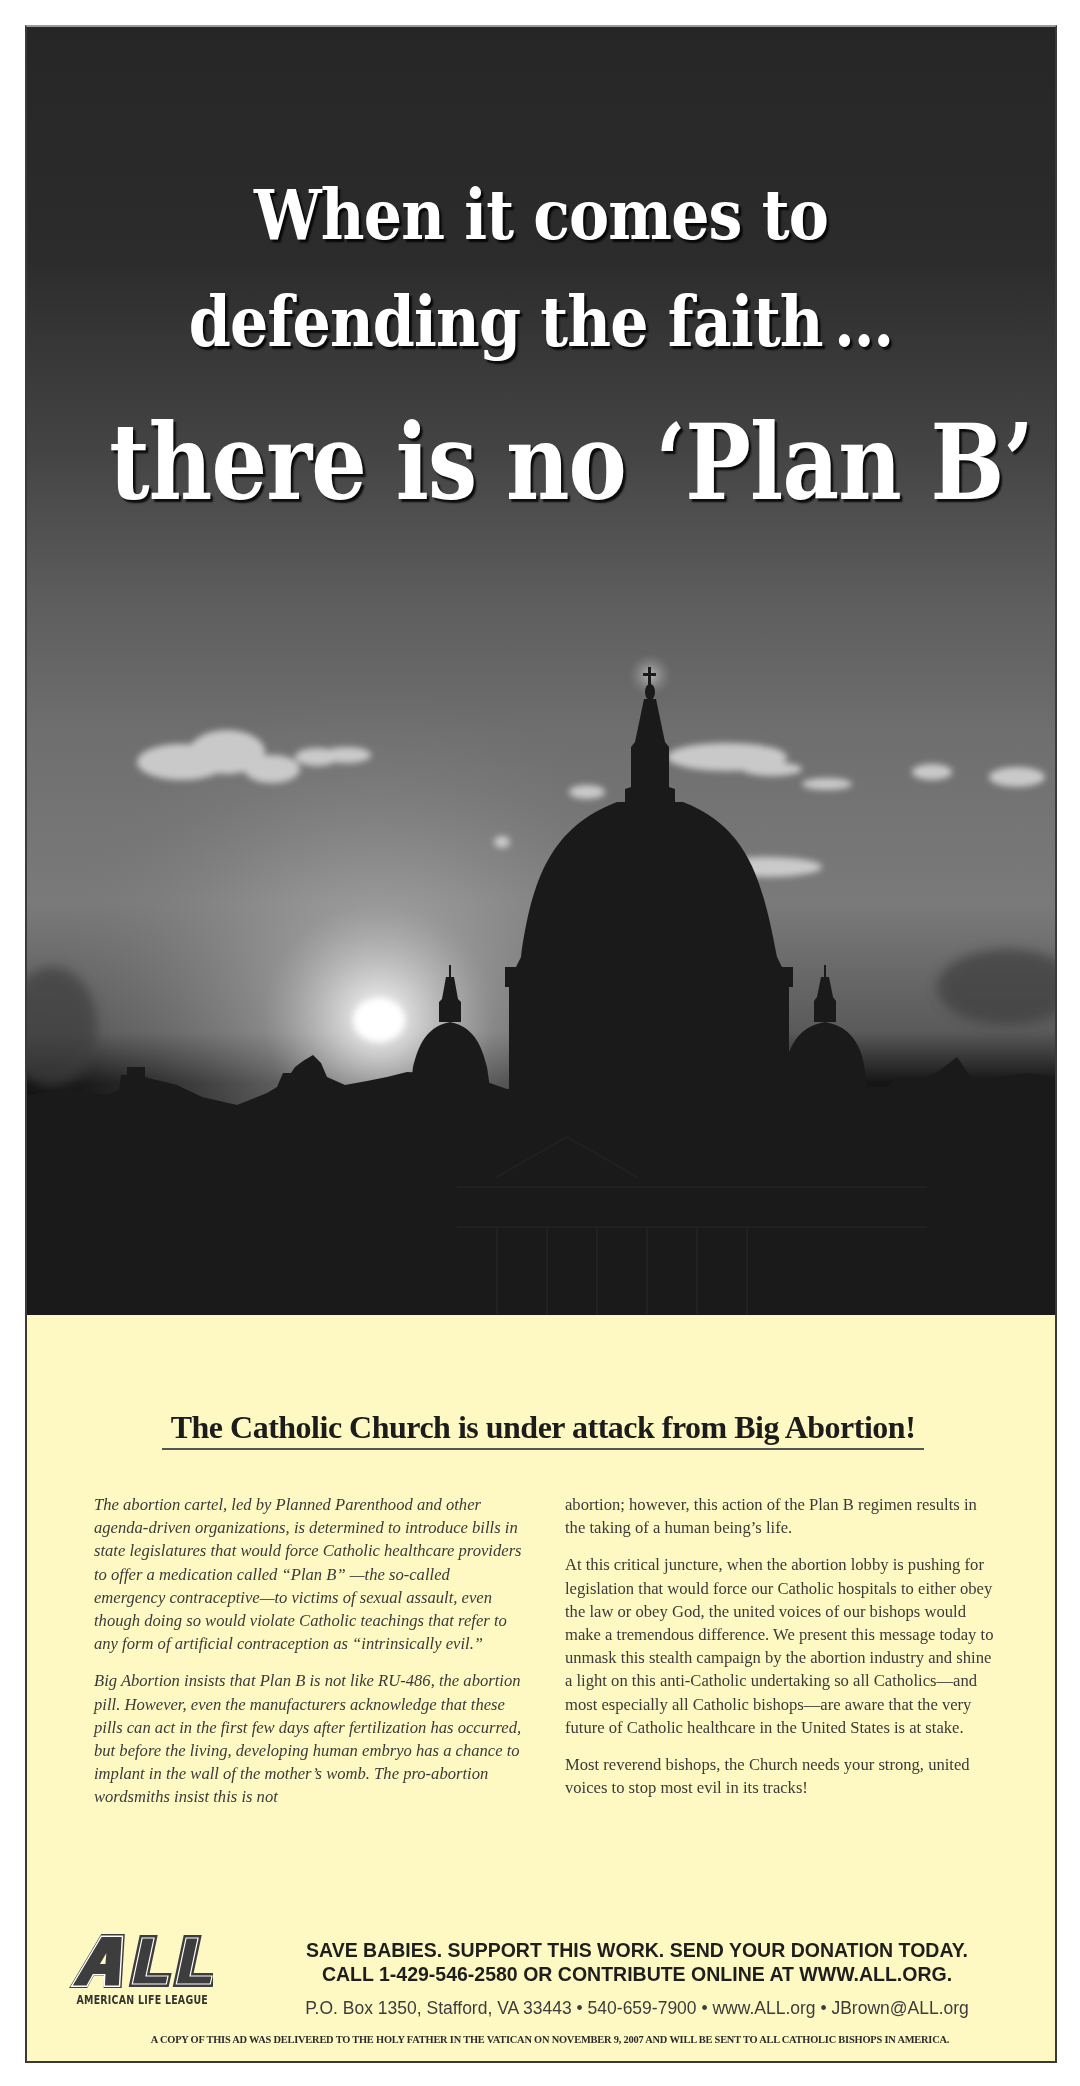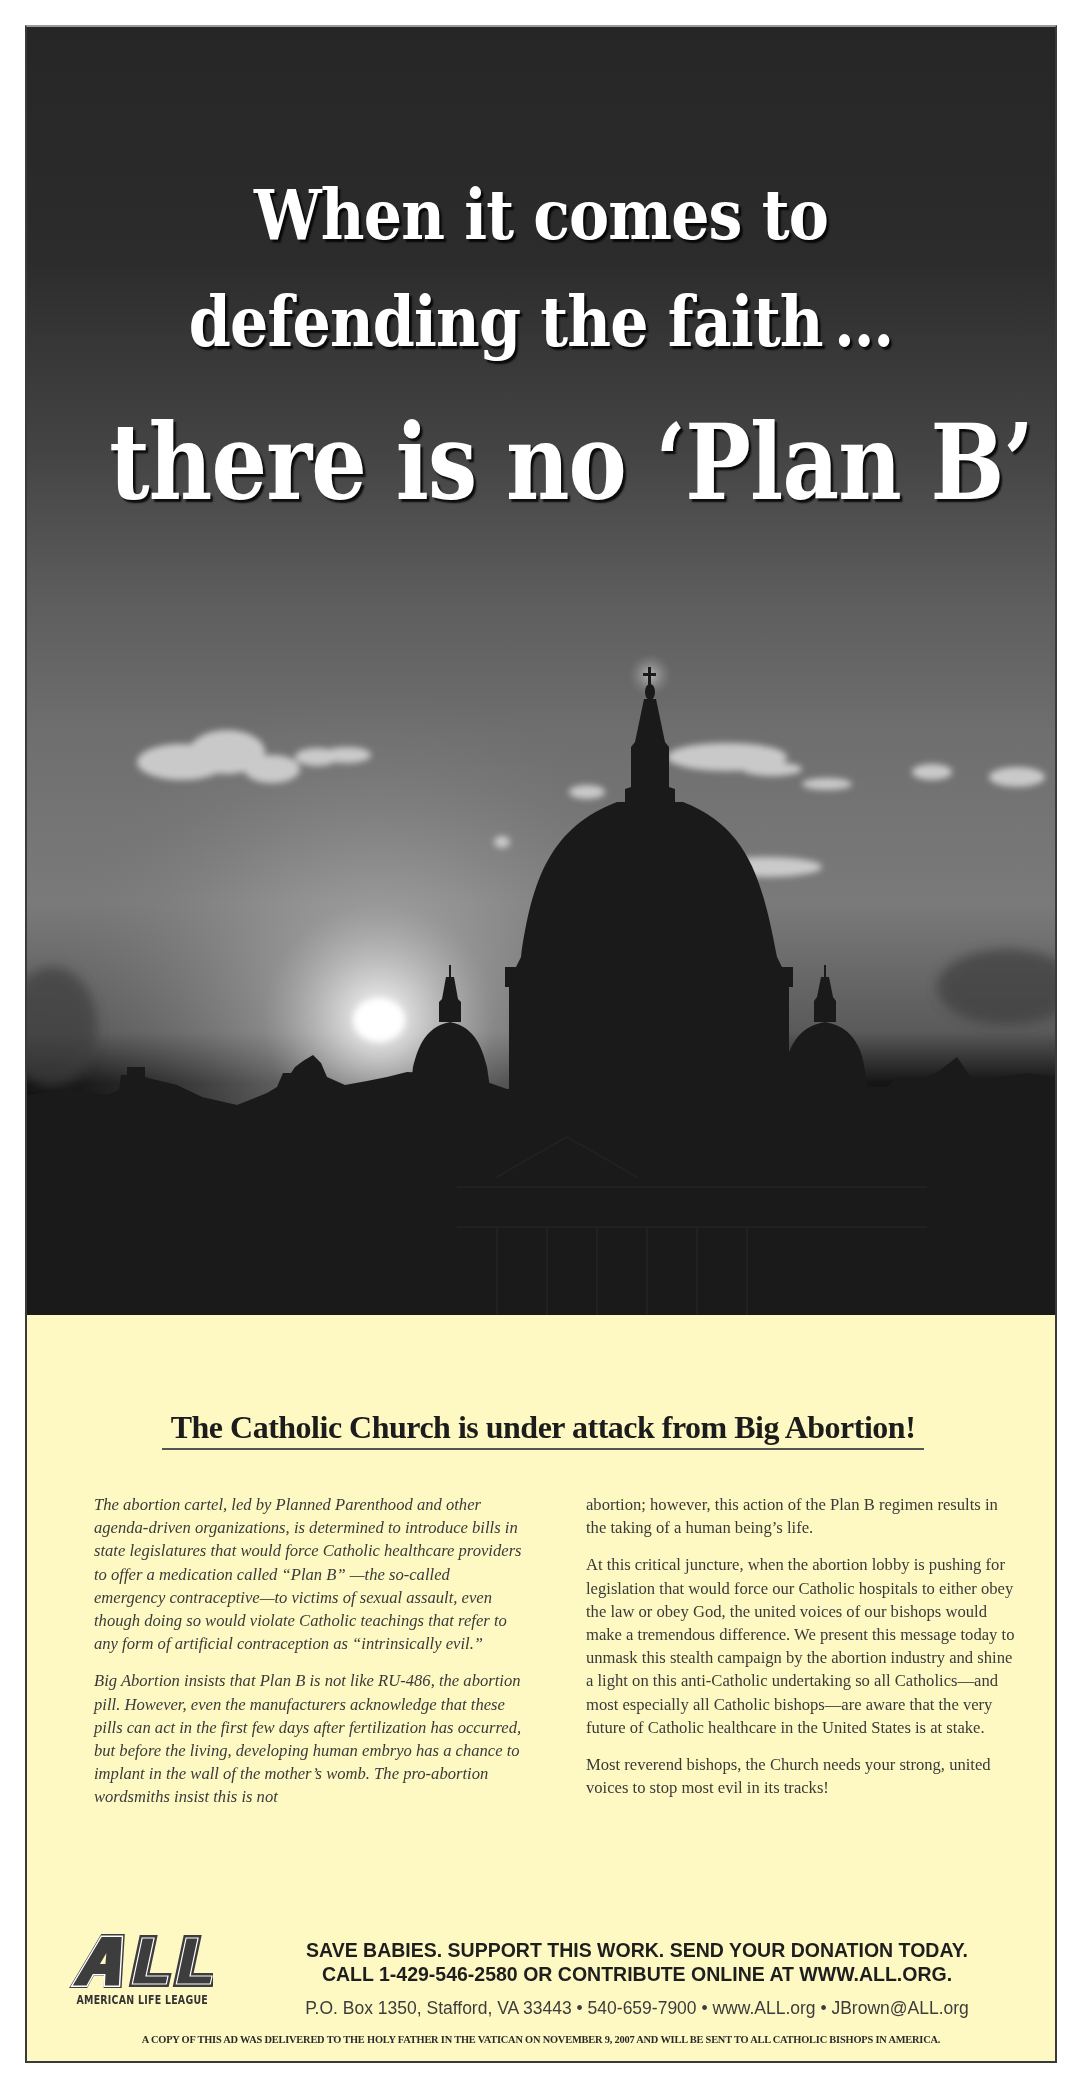--- a/index.html
+++ b/index.html
@@ -32,21 +32,21 @@
   .subhead-rule {
     position: absolute; left: 135px; top: 1421px; width: 762px; height: 2px; background: #555;
   }
   .col {
     position: absolute; top: 1466px; width: 430px;
     font-family: "Liberation Serif", "DejaVu Serif", serif; font-size: 16.6px; line-height: 23.2px;
     color: #3a3a3a;
   }
   .col p { margin: 0 0 14px 0; }
   .col-left { left: 67px; font-style: italic; }
-  .col-right { left: 538px; margin-left: 21px; }
+  .col-right { left: 538px; }
 
   .logo { position: absolute; left: 36px; top: 1902px; width: 150px; height: 80px; }
   .logo svg { display: block; }
   .logo-sub {
     position: absolute; left: 0; top: 64px; width: 150px; text-align: center;
     font-family: "DejaVu Sans", sans-serif; font-weight: bold; font-size: 11.5px;
     letter-spacing: 0.3px; color: #333; transform: scaleX(0.82); transform-origin: center;
     white-space: nowrap;
   }
   .cta {
@@ -57,21 +57,21 @@
   .cta1 { top: 1911px; }
   .cta2 { top: 1935px; }
   .contact {
     position: absolute; left: 230px; top: 1970px; width: 760px; text-align: center;
     font-family: "Liberation Sans", "DejaVu Sans", sans-serif; font-size: 17.5px; line-height: 22px;
     color: #3c3c3c; white-space: nowrap;
   }
   .disclaimer {
     position: absolute; left: 0; top: 2007px; width: 1028px; text-align: center;
     font-family: "Liberation Serif", "DejaVu Serif", serif; font-weight: bold;
-    font-size: 10.4px; color: #2a2a2a; white-space: nowrap; letter-spacing: -0.2px;
+    font-size: 10.4px; color: #2a2a2a; white-space: nowrap; letter-spacing: -0.2px; padding-left: 9px;
   }
 </style>
 </head>
 <body>
 
 <div class="frame">
 
   <div class="photo">
     <svg width="1028" height="1288" viewBox="0 0 1028 1288">
       <defs>

